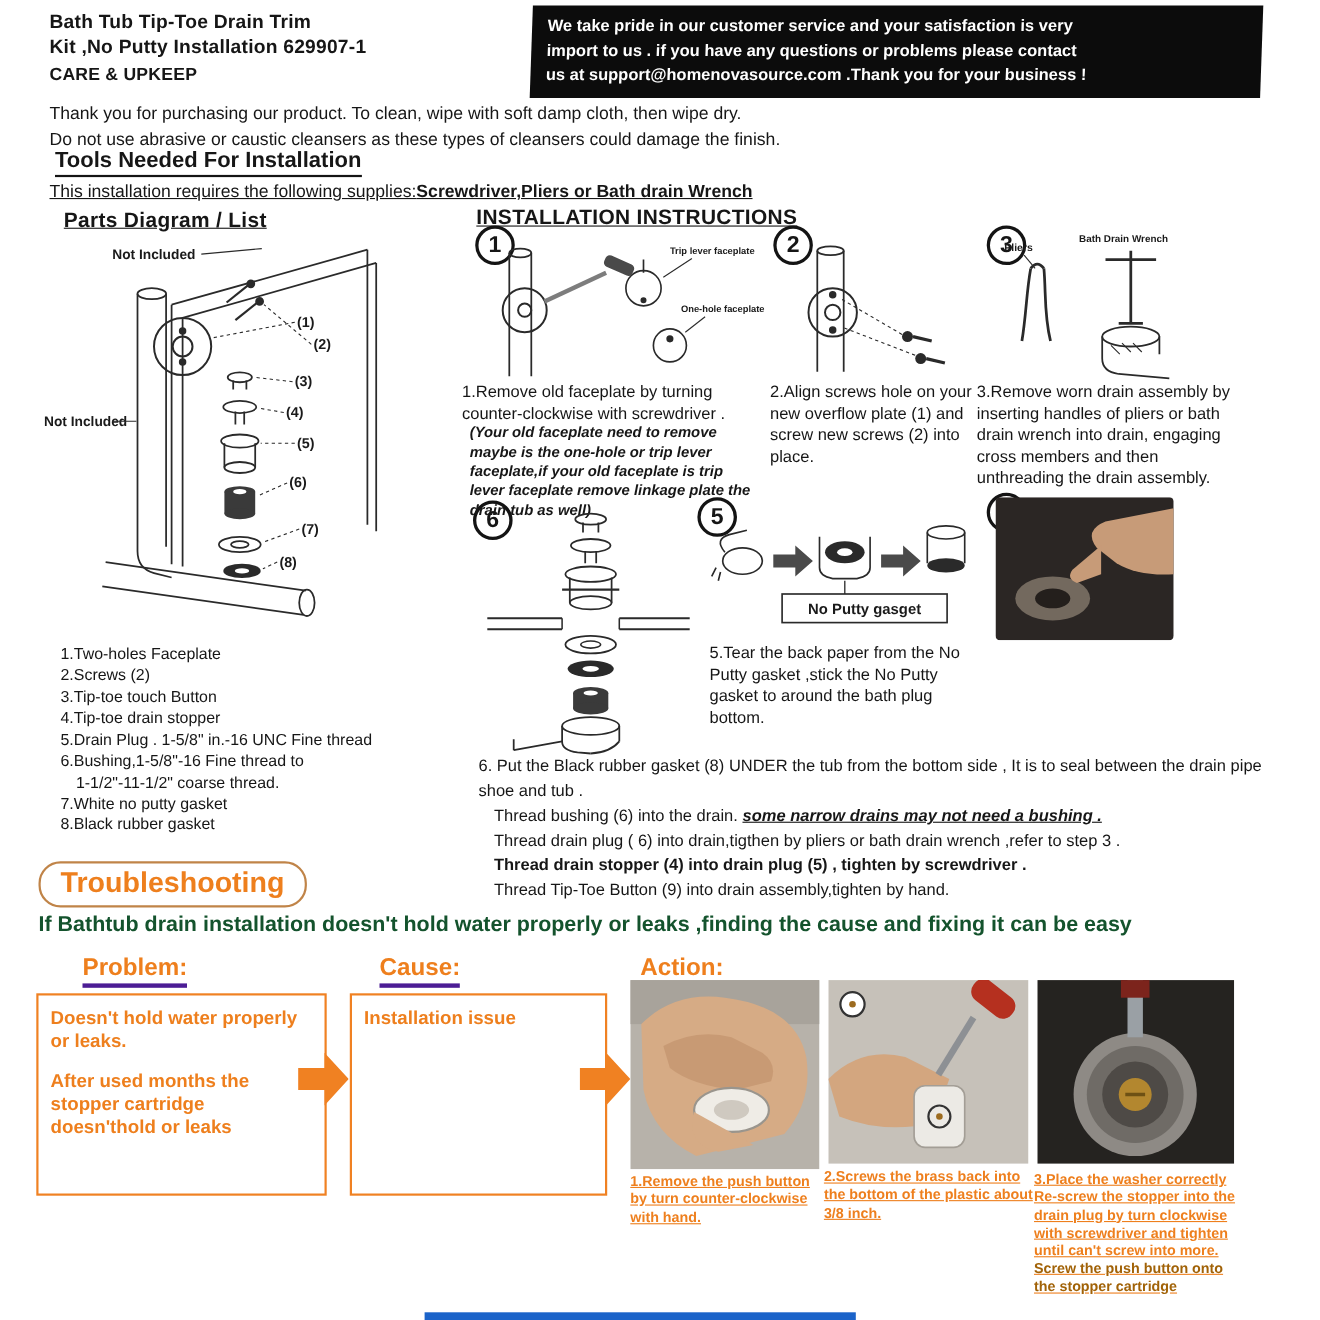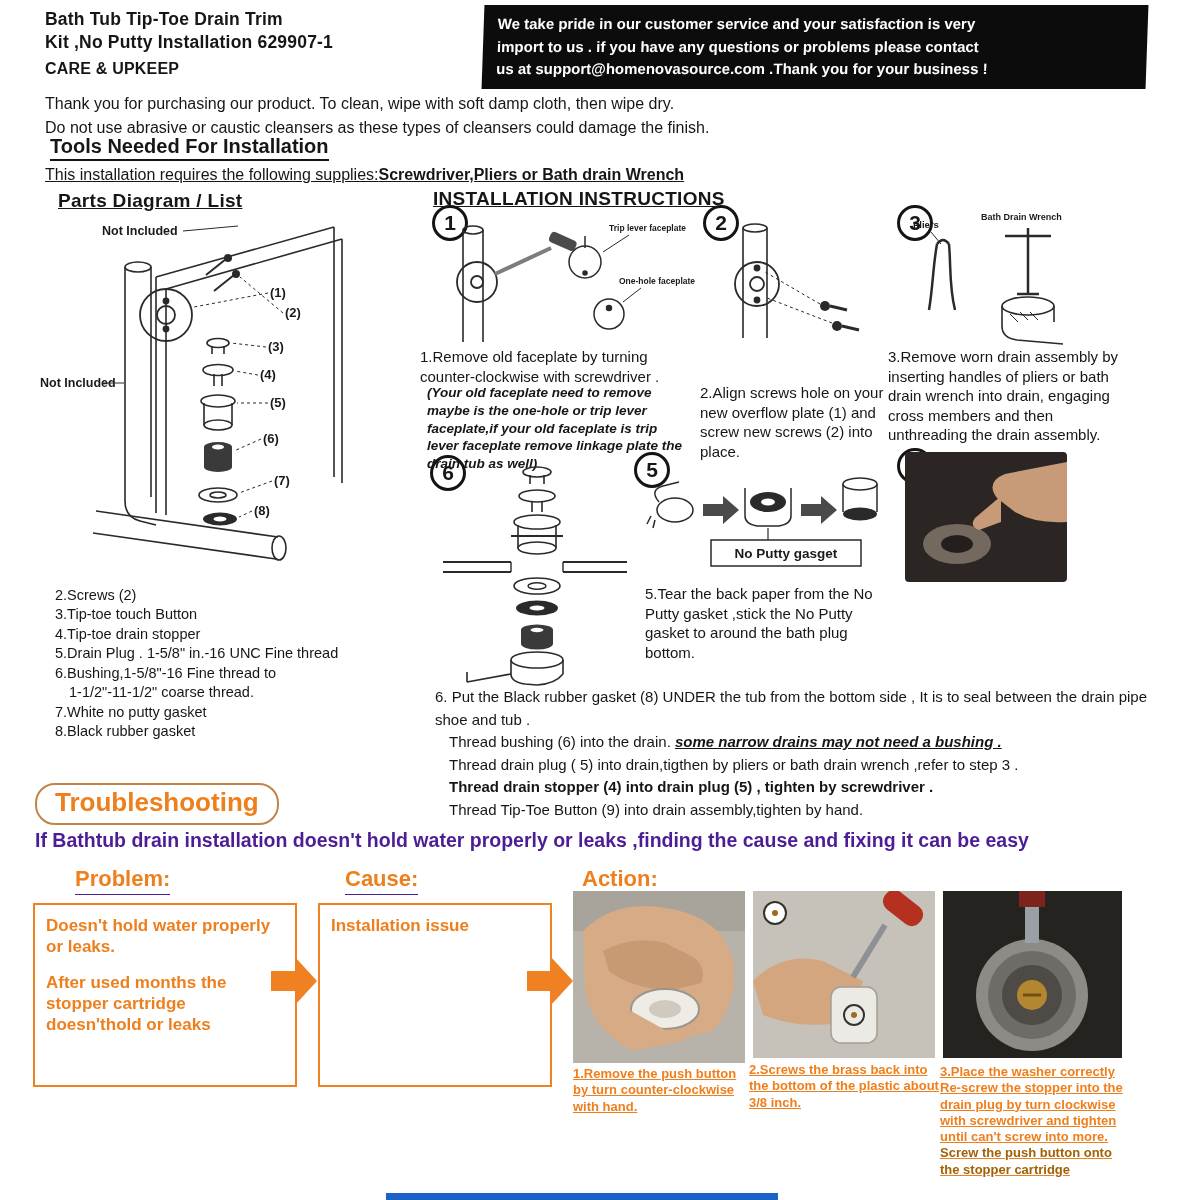--- a/index.html
+++ b/index.html
@@ -17,22 +17,22 @@
   .step-num{width:30px;height:30px;border:3px solid #141414;border-radius:50%;display:flex;align-items:center;justify-content:center;font-size:21px;font-weight:bold;background:#fff;}
   .step-text{font-size:15px;line-height:1.3;}
   .step-note{font-size:13.5px;font-weight:bold;font-style:italic;line-height:1.32;}
   .parts-list{font-size:14.5px;line-height:1.34;}
   .parts-list .cont{padding-left:14px;}
   .step6-block{font-size:15px;line-height:1.5;}
   .step6-block .indent{padding-left:14px;}
   .emph{font-weight:bold;font-style:italic;text-decoration:underline;}
   .bold-line{font-weight:bold;}
   .ts-heading{display:inline-block;color:#EE7F1D;font-size:26px;font-weight:bold;border:2.5px solid #c08448;border-radius:20px;padding:2px 18px 5px;}
-  .ts-intro{color:#4c1d95;font-size:19.5px;font-weight:bold;width:1160px;}
-  .ts-col-heading{color:#EE7F1D;font-size:22px;font-weight:bold;border-bottom:1px solid #4c1d95;padding-bottom:2px;display:inline-block;}
+  .ts-intro{color:#14532d;font-size:19.5px;font-weight:bold;width:1160px;}
+  .ts-col-heading{color:#EE7F1D;font-size:22px;font-weight:bold;border-bottom:4px solid #4c1d95;padding-bottom:2px;display:inline-block;}
   .ts-box{border:2.5px solid #F08122;color:#EE7F1D;font-weight:bold;font-size:17px;line-height:1.25;padding:10px 11px;}
   .ts-box .p2{margin-top:14px;}
   .ts-caption{color:#EE7F1D;font-weight:bold;font-size:13px;line-height:1.25;text-decoration:underline;}
   .ts-caption .green{color:#a16207;display:block;}
   .blue-bar{background:#1B63C9;}
 </style>
 </head>
 <body>
 
 <div class="page">
@@ -144,20 +144,21 @@
       <path d="M234,266 L201,278"></path>
         <path d="M214,296 L201,302"></path>
     </g>
     <text x="64" y="20" font-size="12.5" font-weight="bold" fill="#1a1a1a">Not Included</text>
     <path d="M145,16 L200,11" stroke="#2a2a2a" stroke-width="1"></path>
     <text x="2" y="172" font-size="12.5" font-weight="bold" fill="#1a1a1a">Not Included</text>
     <path d="M64,168 L86,168" stroke="#2a2a2a" stroke-width="1"></path>
   </svg>
 
   <div class="abs parts-list" style="left:55px;top:586px;width:330px;">
+    <div>1.Two-holes Faceplate</div>
     <div>2.Screws    (2)</div>
     <div>3.Tip-toe touch Button</div>
     <div>4.Tip-toe drain stopper</div>
     <div>5.Drain Plug . 1-5/8" in.-16 UNC Fine thread</div>
     <div>6.Bushing,1-5/8"-16 Fine thread to</div>
     <div class="cont">1-1/2"-11-1/2" coarse thread.</div>
     <div>7.White no putty gasket</div>
     <div>8.Black rubber gasket</div>
   </div>
 
@@ -210,21 +211,21 @@
         <circle cx="52" cy="78" r="2.5" fill="#2a2a2a"></circle>
     </g>
     <g>
       <circle cx="120" cy="84" r="5" fill="#2a2a2a"></circle>
         <path d="M125,84 L142,88" stroke="#2a2a2a" stroke-width="3"></path>
       <circle cx="132" cy="104" r="5" fill="#2a2a2a"></circle>
         <path d="M137,104 L154,108" stroke="#2a2a2a" stroke-width="3"></path>
       <path d="M115,82 L60,50 M127,101 L62,76" stroke="#2a2a2a" stroke-width="1" stroke-dasharray="3,3"></path>
     </g>
   </svg>
-  <div class="abs step-text" style="left:700px;top:347px;width:190px;margin-top:36px;">2.Align screws hole on your new overflow plate (1) and screw new screws (2) into place.</div>
+  <div class="abs step-text" style="left:700px;top:347px;width:190px;">2.Align screws hole on your new overflow plate (1) and screw new screws (2) into place.</div>
 
   <svg class="abs" style="left:893px;top:206px;" width="182" height="142" viewBox="0 0 182 142">
     <text x="20" y="22" font-size="9.5" font-weight="bold" fill="#1a1a1a">Pliers</text>
     <path d="M38,26 L48,38" stroke="#2a2a2a" stroke-width="1"></path>
     <g stroke="#2a2a2a" stroke-width="2.5" fill="none">
       <path d="M44,38 C40,60 40,80 36,104"></path>
         <path d="M56,38 C58,60 56,80 62,104"></path>
         <path d="M44,38 Q50,30 56,38"></path>
     </g>
     <text x="88" y="14" font-size="9" font-weight="bold" fill="#1a1a1a">Bath Drain Wrench</text>
@@ -305,21 +306,21 @@
     <rect x="0" y="0" width="162" height="130" rx="4" fill="#2b2624"></rect>
     <ellipse cx="52" cy="92" rx="34" ry="20" fill="#73695e"></ellipse>
     <ellipse cx="52" cy="92" rx="16" ry="9" fill="#241f1c"></ellipse>
     <path d="M162,10 L100,22 Q80,30 92,46 L110,60 Q130,72 162,70 Z" fill="#c79b78"></path>
     <path d="M96,44 L70,66 Q64,74 74,78 L96,70 Z" fill="#c79b78"></path>
   </svg>
 
   <div class="abs step6-block" style="left:435px;top:686px;width:735px;">
     <div>6. Put the Black rubber gasket (8) UNDER the tub from the bottom side ,  It is to seal between the drain pipe shoe and tub .</div>
     <div class="indent"><span>Thread bushing (6) into the drain. </span><span class="emph">some narrow drains may not need a bushing .</span></div>
-    <div class="indent">Thread drain plug ( 5)  into drain,tigthen by pliers or bath drain wrench ,refer to step 3 .</div>
+    <div class="indent">Thread drain plug ( 6)  into drain,tigthen by pliers or bath drain wrench ,refer to step 3 .</div>
     <div class="indent bold-line">Thread drain stopper (4) into  drain plug (5) , tighten by screwdriver .</div>
     <div class="indent">Thread Tip-Toe Button (9) into drain assembly,tighten by hand.</div>
   </div>
 
   <div class="abs" style="left:35px;top:783px;">
     <span class="ts-heading">Troubleshooting</span>
   </div>
   <div class="abs ts-intro" style="left:35px;top:829px;">If Bathtub drain installation doesn't hold water properly or leaks ,finding the cause and fixing it can be easy</div>
 
   <div class="abs" style="left:75px;top:866px;">

